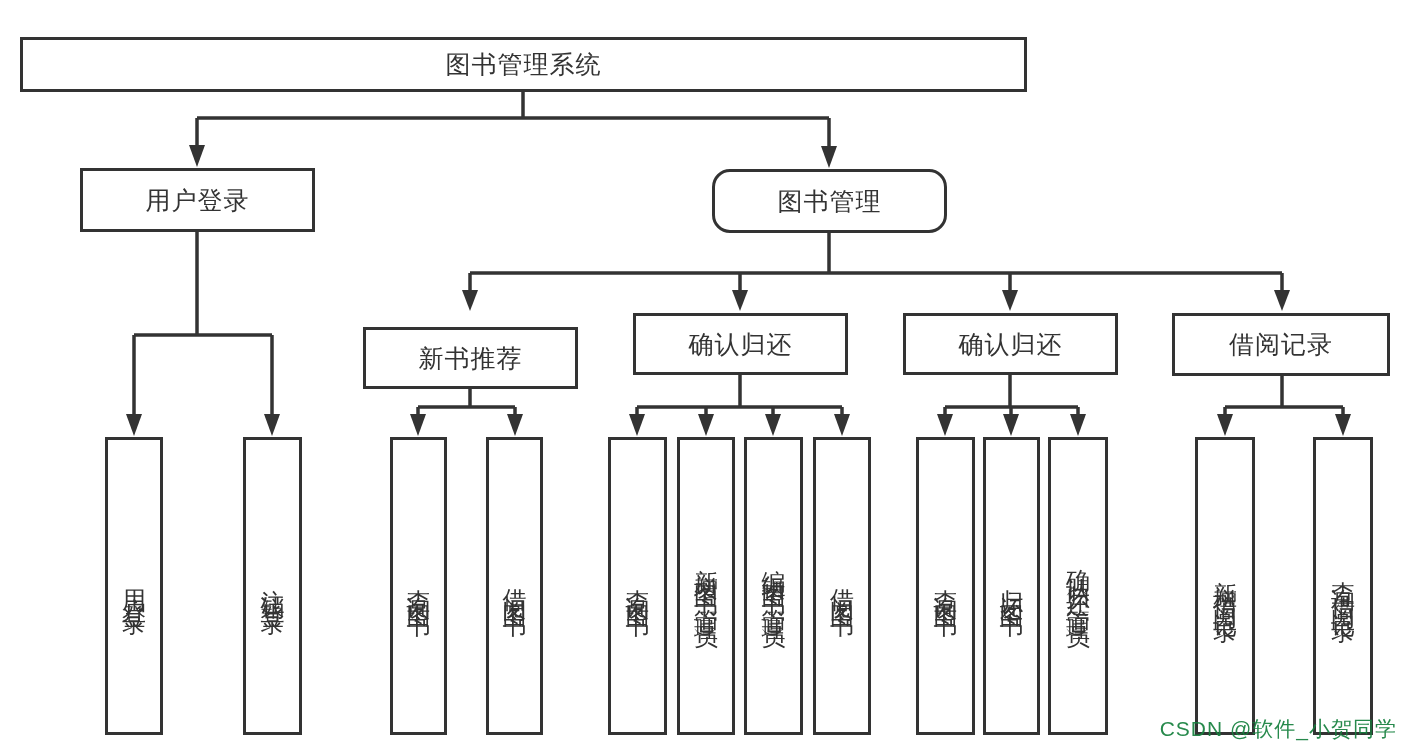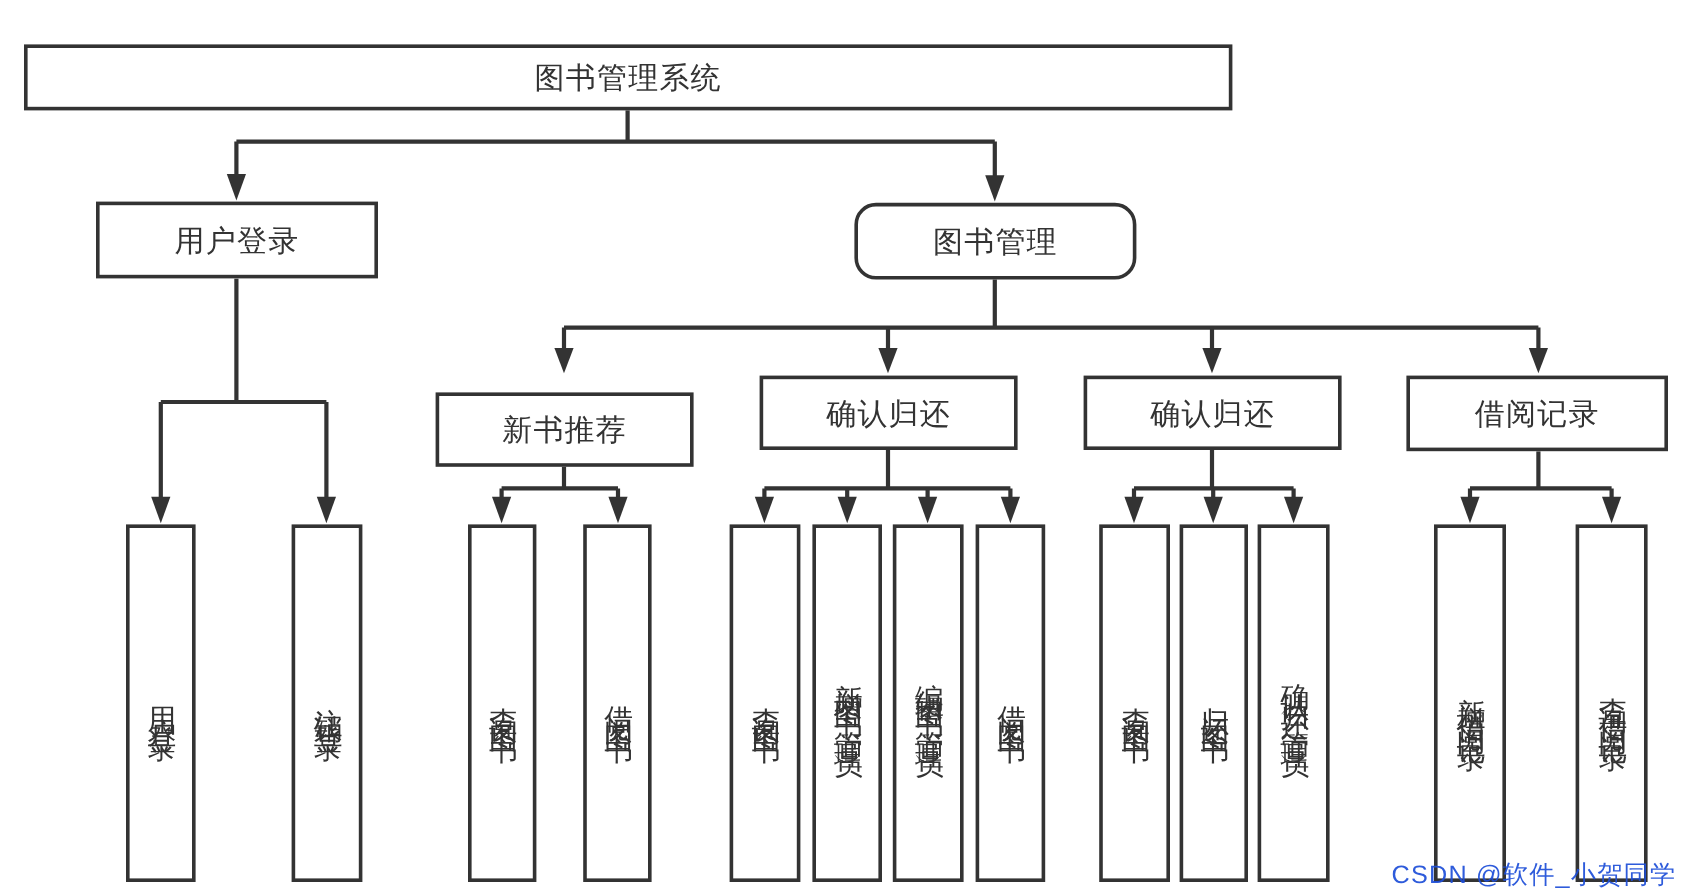--- a/index.html
+++ b/index.html
@@ -12,21 +12,21 @@
     position:absolute;box-sizing:border-box;border:3px solid #333333;
     background:#ffffff;display:flex;align-items:center;justify-content:center;
     color:#333333;
   }
   .hbox{font-size:25px;letter-spacing:1px;white-space:nowrap;}
   .leaf .lbl{
     display:block;writing-mode:vertical-rl;text-orientation:upright;
     font-size:24px;line-height:1;letter-spacing:8px;color:#333333;
   }
   .watermark{
-    position:absolute;right:8px;bottom:4px;font-size:21px;color:#1d4ed8;
+    position:absolute;right:8px;bottom:4px;font-size:21px;color:#15803d;
     opacity:0.92;letter-spacing:1px;white-space:nowrap;
   }
   .cline{stroke:#333333;stroke-width:3.5;fill:none;}
   .ahead{fill:#333333;stroke:none;}
 </style>
 </head>
 <body>
 
 <div class="canvas">
 

